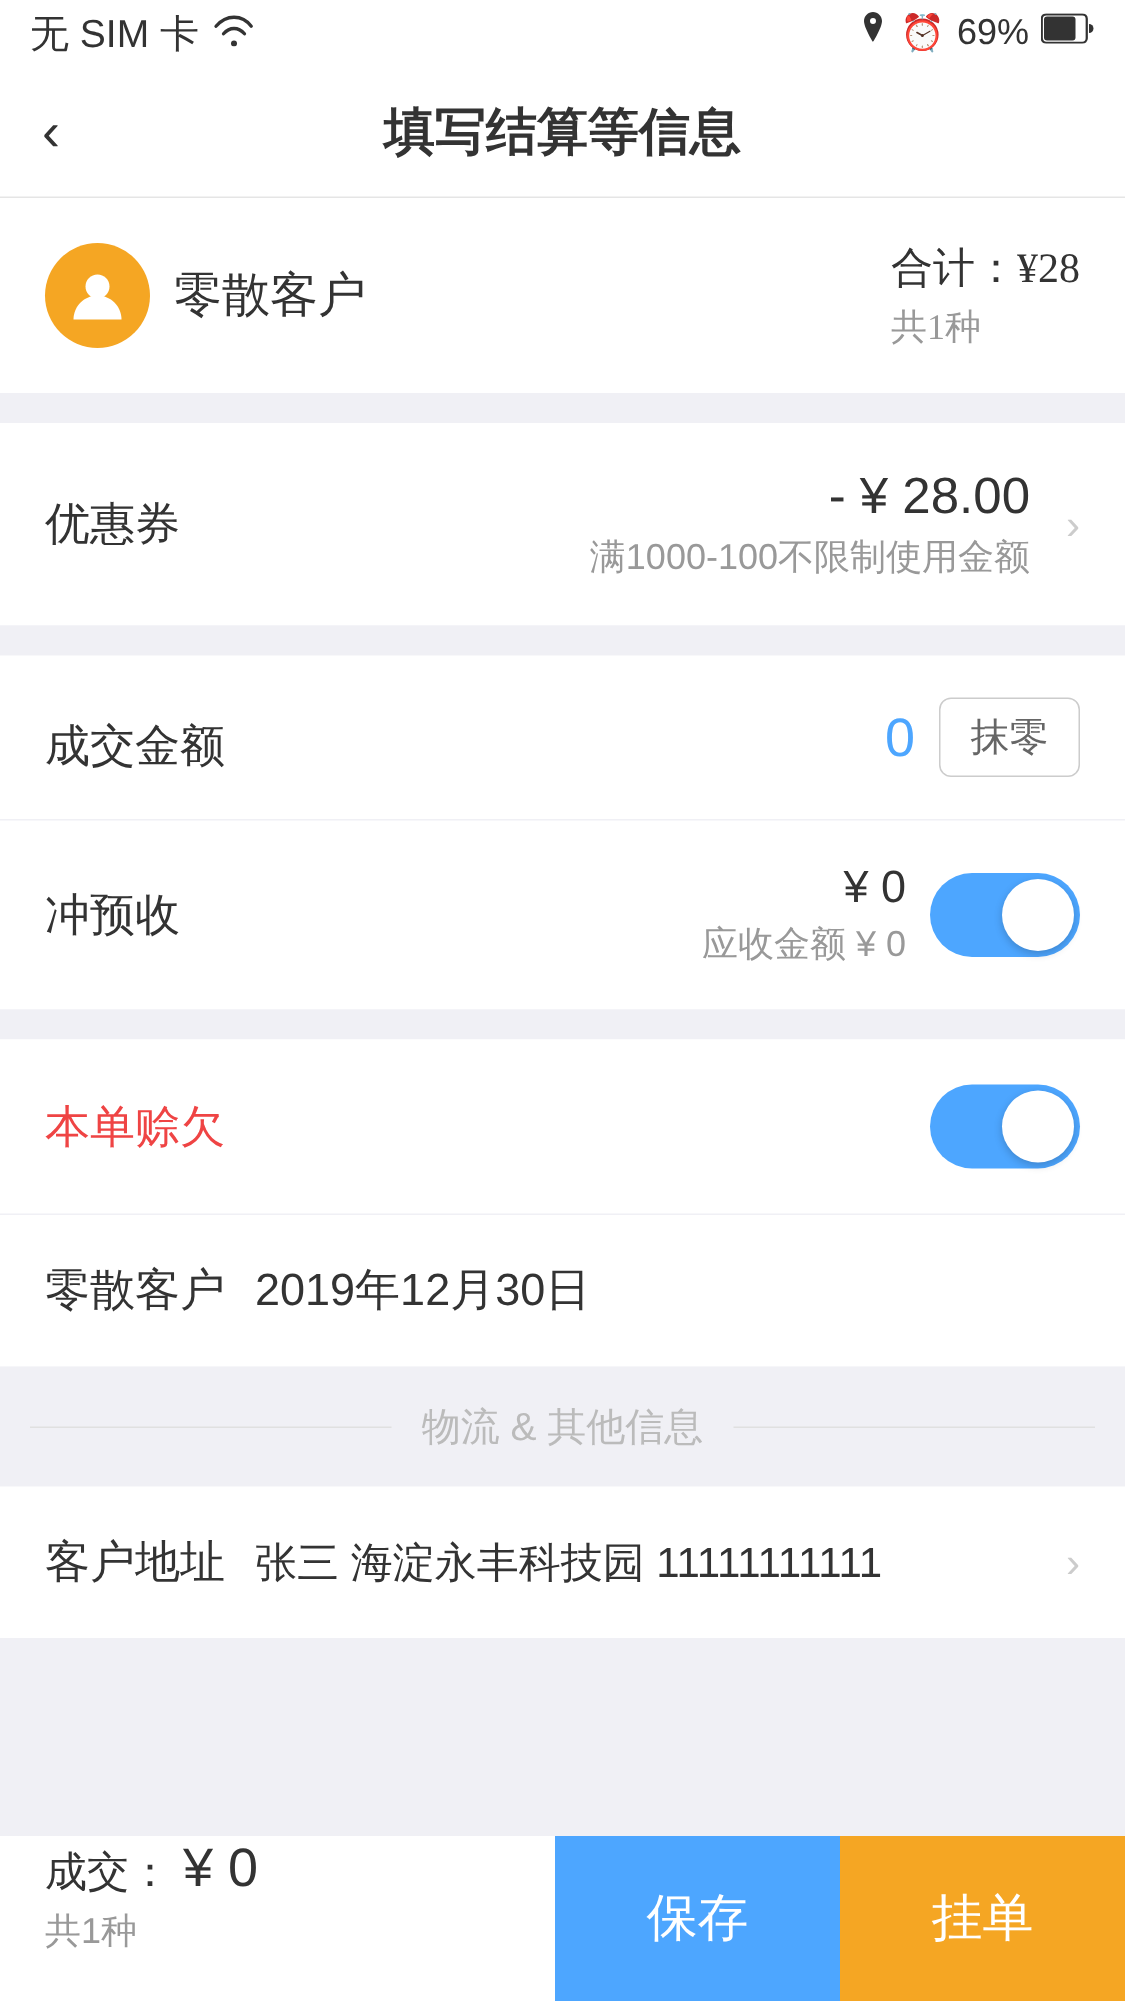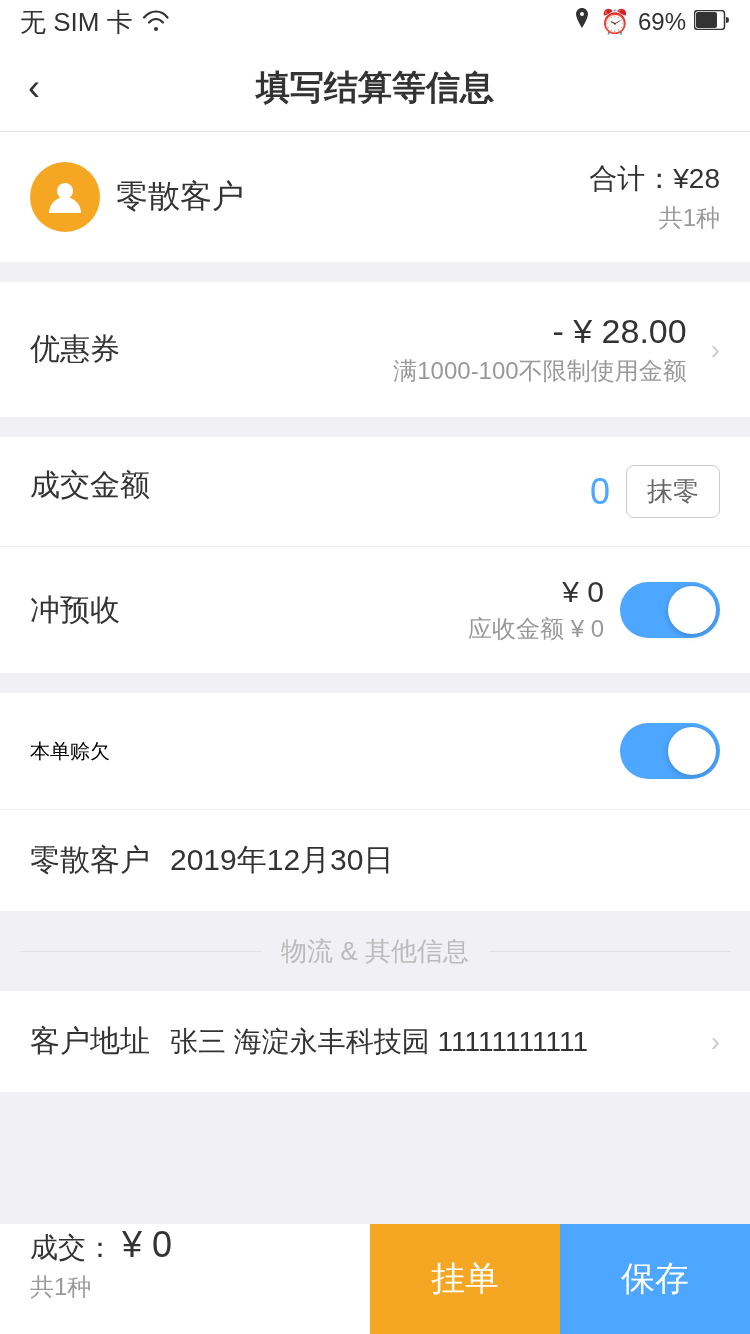--- a/index.html
+++ b/index.html
@@ -76,21 +76,21 @@
       display: flex;
       align-items: center;
       justify-content: center;
     }
     .avatar-icon {
       width: 40px;
       height: 40px;
       color: #fff;
     }
     .customer-name { font-size: 32px; color: #333; }
-    .customer-right { text-align: right; }
+    .customer-right { text-align: left; font-family: Liberation Serif, serif; }
     .total-label { font-size: 28px; color: #333; }
     .total-count { font-size: 24px; color: #999; margin-top: 4px; }
 
     
     .section-divider {
       height: 20px;
       background: #f0f0f5;
     }
 
     
@@ -135,21 +135,21 @@
       margin-left: 8px;
     }
 
     
     .transaction-amount-row {
       padding: 28px 30px;
       border-bottom: 1px solid #f0f0f5;
     }
     .ta-top {
       display: flex;
-      align-items: flex-start;
+      align-items: flex-end;
       justify-content: space-between;
     }
     .ta-label { font-size: 30px; color: #333; }
     .ta-right { display: flex; align-items: center; gap: 16px; }
     .ta-value {
       font-size: 36px;
       color: #4da6ff;
       font-weight: 500;
     }
     .round-btn {
@@ -206,21 +206,21 @@
     }
 
     
     .credit-section {
       background: #fff;
       padding: 30px;
       display: flex;
       align-items: center;
       justify-content: space-between;
     }
-    .credit-label { font-size: 20px; color: #000000; }
+    .credit-label { font-size: 30px; color: #ef4444; }
 
     
     .due-date-section {
       background: #fff;
       padding: 30px;
       border-top: 1px solid #f0f0f5;
       display: flex;
       align-items: center;
       gap: 20px;
     }
@@ -430,15 +430,15 @@
 </div>
 
 <div class="bottom-bar">
   <div class="bottom-info">
     <div style="display:flex;align-items:baseline;gap:8px;">
       <span class="bottom-label">成交：</span>
       <span class="bottom-amount">¥ 0</span>
     </div>
     <div class="bottom-count">共1种</div>
   </div>
+  <div class="bottom-btn btn-save">保存</div>
   <div class="bottom-btn btn-hold">挂单</div>
-  <div class="bottom-btn btn-save">保存</div>
 </div>
 
 </body></html>

